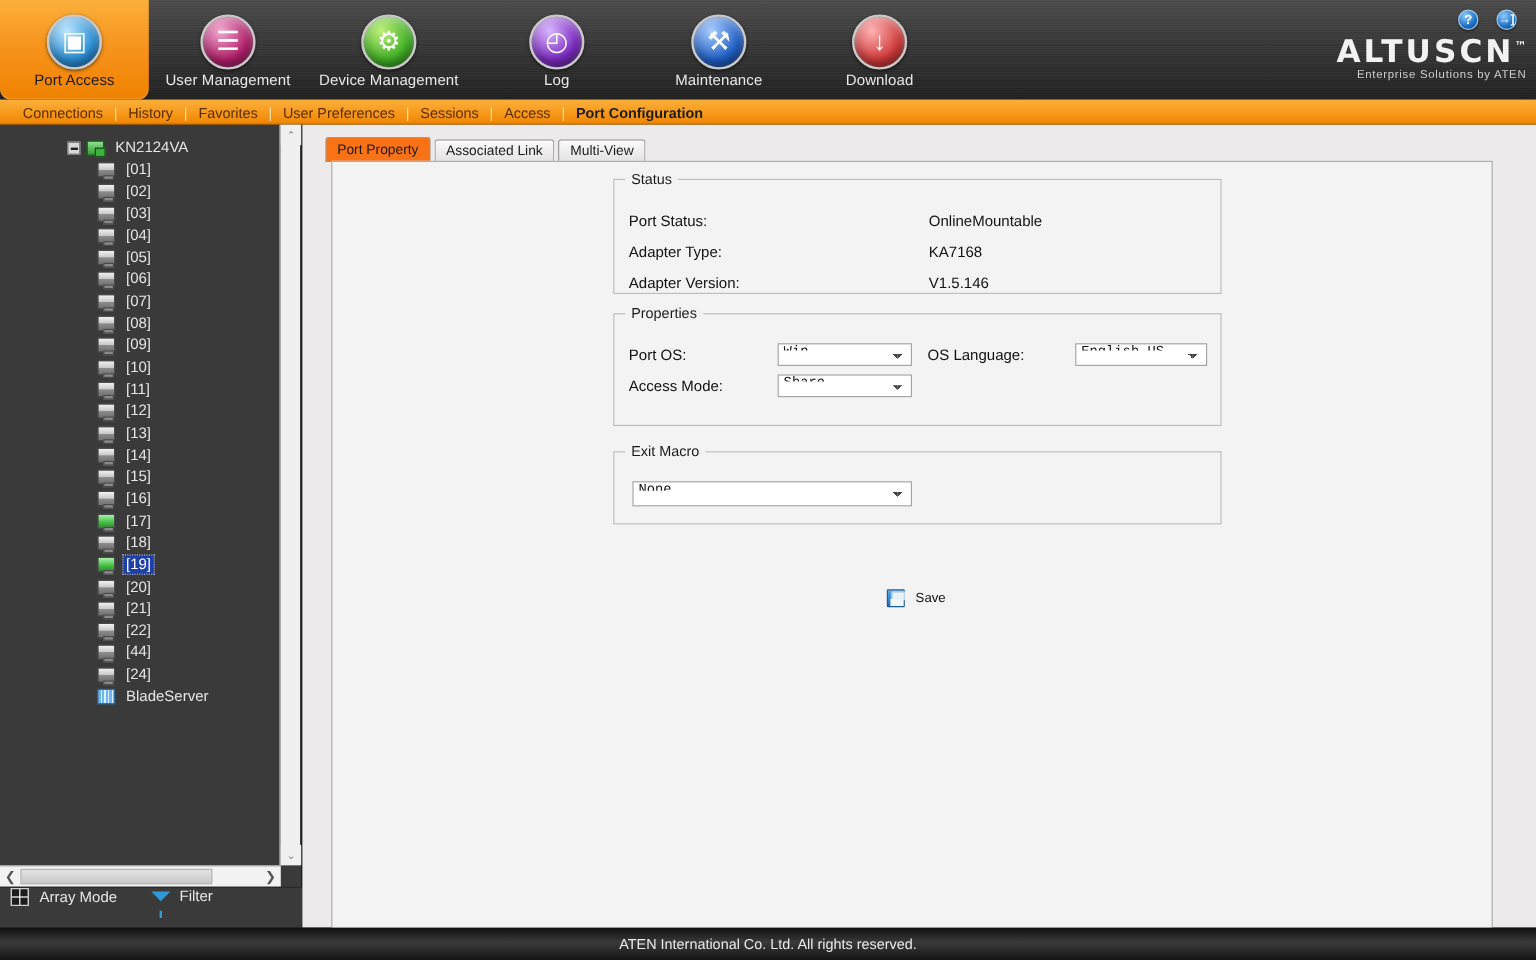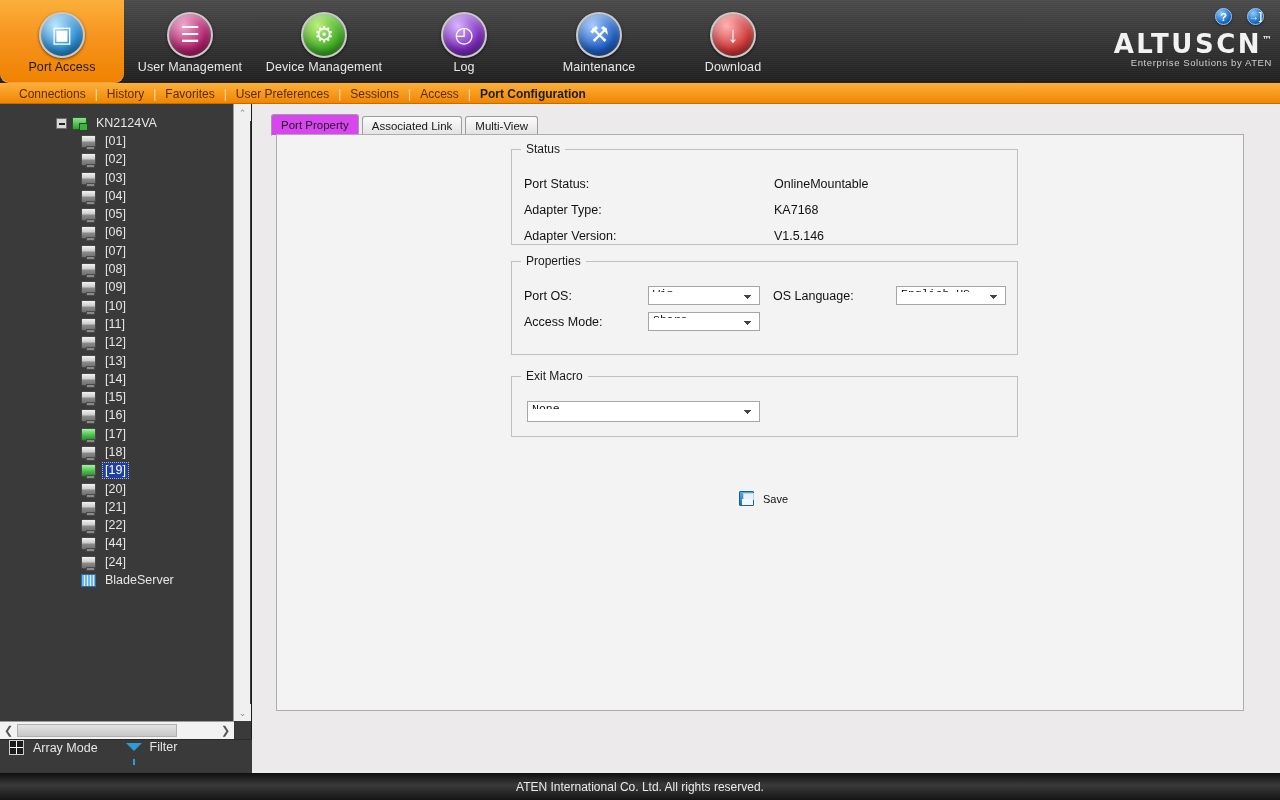--- a/index.html
+++ b/index.html
@@ -179,24 +179,24 @@
   #tabs {
     position: absolute; left: 19px; top: 10px; display: flex; align-items: flex-end; gap: 3px;
   }
   .tab {
     height: 20px; padding: 0 9px; font-size: 11.5px; color: #1a1a1a;
     background: linear-gradient(180deg, #fbfbfb, #e2e0e0);
     border: 1px solid #9d9d9d; border-bottom: none;
     border-radius: 3px 3px 0 0; line-height: 19px; cursor: pointer;
   }
   .tab.active {
-    background: #d946ef; border-bottom: 1px solid #f4f3f3; height: 22px; line-height: 21px;
+    background: #f97316; border-bottom: 1px solid #f4f3f3; height: 22px; line-height: 21px;
   }
   #panel {
-    position: absolute; left: 24px; top: 30px; width: 968px; height: 577px;
+    position: absolute; left: 24px; top: 30px; width: 968px; height: 665px;
     background: #f4f3f3; border: 1px solid #adadad;
   }
 
   .groupbox {
     position: absolute; border: 1px solid #c0bebe; background: transparent;
   }
   .gb-legend {
     position: absolute; left: 9px; top: -8px; padding: 0 5px;
     background: #f4f3f3; font-size: 12px; color: #1a1a1a;
   }

